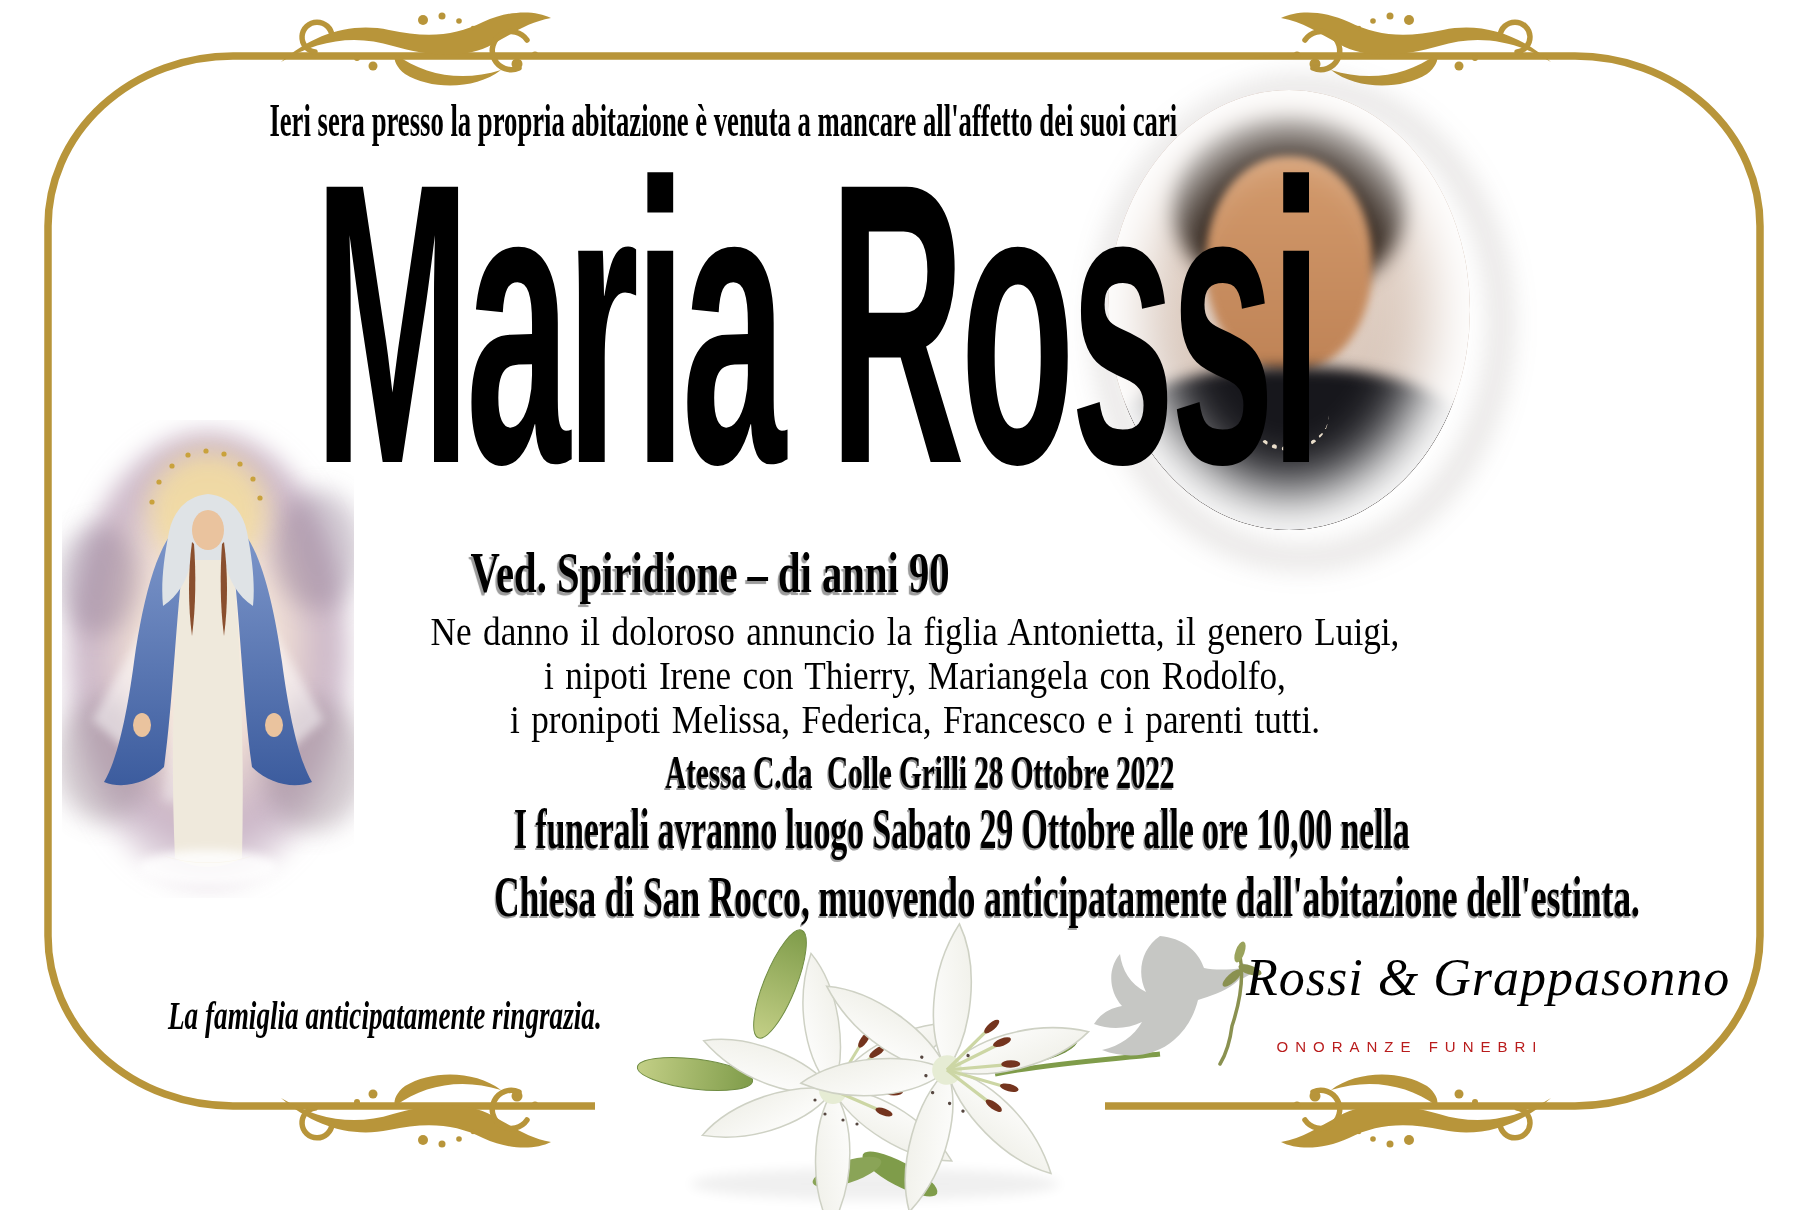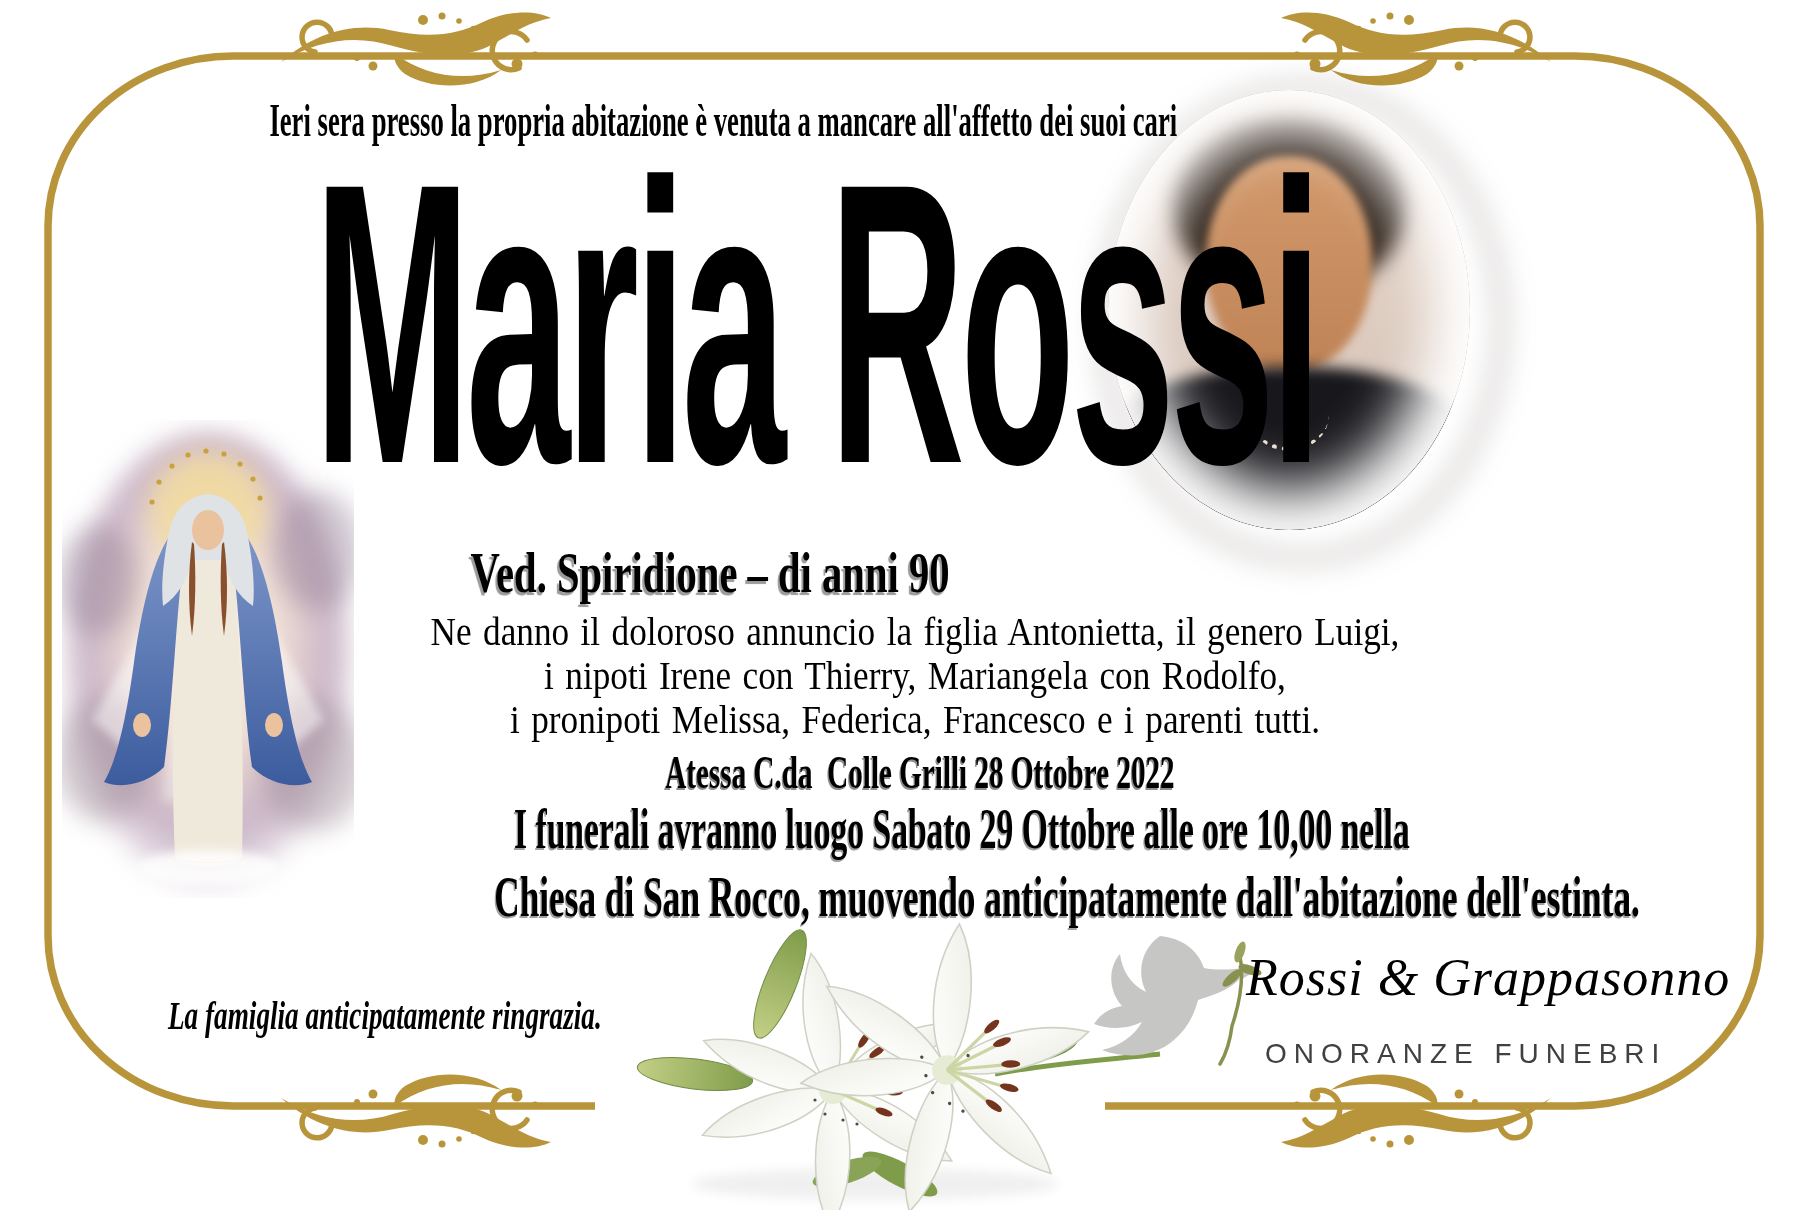--- a/index.html
+++ b/index.html
@@ -48,21 +48,21 @@
   
   .madonna{left:62px;top:420px;width:292px;height:478px;z-index:2;}
   .lily-bg{left:595px;top:922px;width:510px;height:288px;background:#fff;z-index:2;}
   .lilies{left:595px;top:922px;width:570px;height:288px;z-index:3;overflow:visible;}
   .dove{left:1082px;top:930px;width:180px;height:142px;z-index:3;}
 
   
   .agency-name{left:1235px;top:948px;width:440px;font-size:52px;line-height:60px;font-style:italic;
                color:#000000;letter-spacing:1px;z-index:4;margin-left:11px;}
   .agency-tag{left:1265px;top:1038px;width:290px;font-family:"Liberation Sans",sans-serif;
-              font-size:28px;letter-spacing:7px;color:#404040;z-index:4;}
+              font-size:15px;letter-spacing:7px;color:#b91c1c;z-index:4;}
 </style>
 </head>
 <body>
 
 <div class="canvas">
 
   <svg class="frame-svg" viewBox="0 0 1814 1210" xmlns="http://www.w3.org/2000/svg">
     <defs>
       <g id="orn">
         <path fill="#b8953a" d="M4,54 C36,26 74,14 112,22 C150,30 178,28 206,14 C232,2 258,2 274,10 C252,14 238,24 216,36 C188,52 150,48 116,38 C78,26 40,32 4,54 Z"></path>

